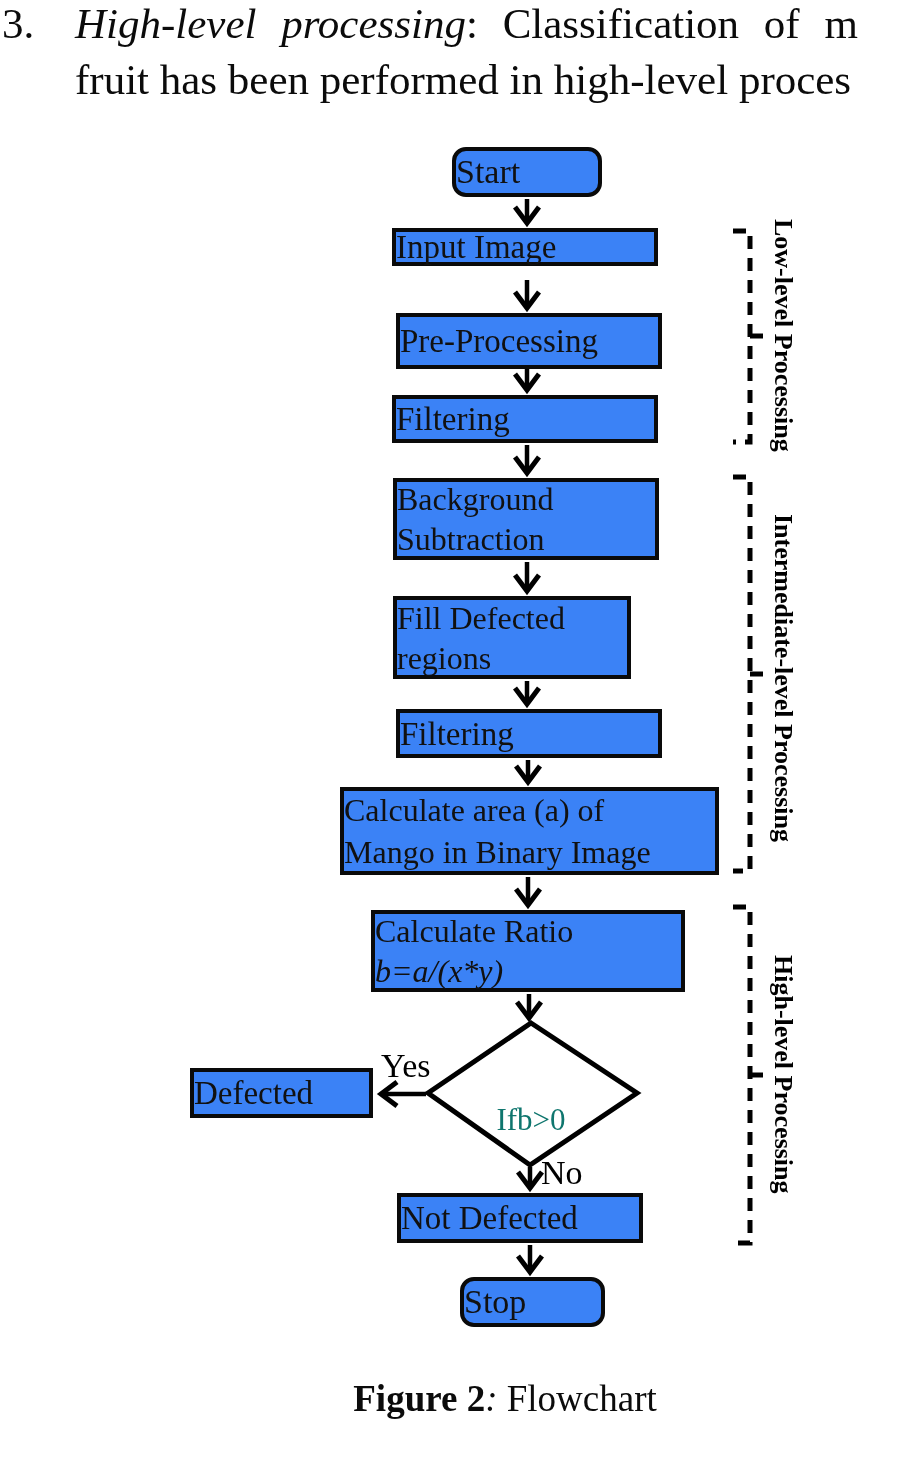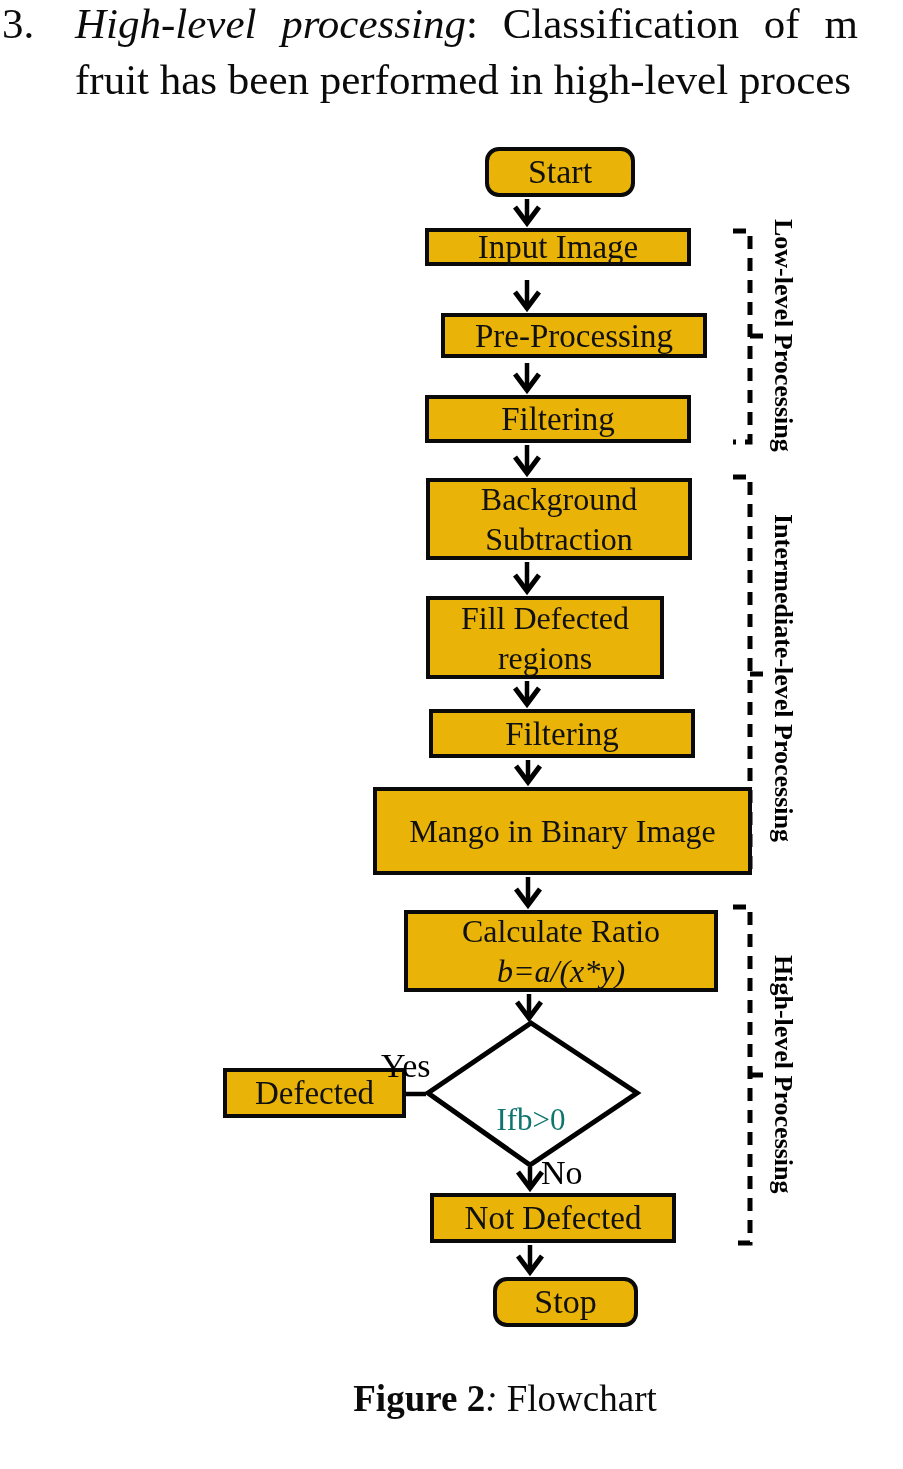--- a/index.html
+++ b/index.html
@@ -14,30 +14,30 @@
     font-size:43px;line-height:56px;color:#0b0b0b;
   }
   .heading .h-line1{position:relative;padding-left:75px;word-spacing:14px;white-space:nowrap;}
   .heading .h-num{position:absolute;left:2px;top:0;word-spacing:0;}
   .heading .h-line2{padding-left:75px;white-space:nowrap;}
   .it{font-style:italic;}
   
   svg.wires{position:absolute;left:0;top:0;width:903px;height:1469px;}
   
   .node{
-    position:absolute;box-sizing:border-box;background:#eab308;
+    position:absolute;box-sizing:border-box;background:#3b82f6;
     border:4px solid #0a0a0a;display:flex;flex-direction:column;
-    justify-content:center;align-items:center;text-align:center;
-    font-size:32px;line-height:40px;color:#111;margin-left:33px;
+    justify-content:center;align-items:flex-start;text-align:center;
+    font-size:32px;line-height:40px;color:#111;
   }
   .node span{display:block;}
   .terminator{border-radius:14px;}
   .n-start{left:452px;top:147px;width:150px;height:50px;font-size:34px;}
   .n-input{left:392px;top:228px;width:266px;height:38px;font-size:33px;}
-  .n-pre{left:408px;top:313px;width:266px;height:45px;font-size:33px;}
+  .n-pre{left:396px;top:313px;width:266px;height:56px;font-size:33px;}
   .n-filt1{left:392px;top:395px;width:266px;height:48px;font-size:33px;}
   .n-bg{left:393px;top:478px;width:266px;height:82px;}
   .n-fill{left:393px;top:596px;width:238px;height:83px;}
   .n-filt2{left:396px;top:709px;width:266px;height:49px;font-size:33px;}
   .n-area{left:340px;top:787px;width:379px;height:88px;line-height:42px;}
   .n-ratio{left:371px;top:910px;width:314px;height:82px;}
   .n-defected{left:190px;top:1068px;width:183px;height:50px;font-size:33px;}
   .n-notdef{left:397px;top:1193px;width:246px;height:50px;font-size:33px;}
   .n-stop{left:460px;top:1277px;width:145px;height:50px;font-size:34px;}
   
@@ -141,20 +141,21 @@
   <div class="node n-fill">
     <span>Fill Defected</span>
     <span>regions</span>
   </div>
 
   <div class="node n-filt2">
     <span>Filtering</span>
   </div>
 
   <div class="node n-area">
+    <span>Calculate area (a) of</span>
     <span>Mango in Binary Image</span>
   </div>
 
   <div class="node n-ratio">
     <span>Calculate Ratio</span>
     <span class="it">b=a/(x*y)</span>
   </div>
 
   <div class="n-decision">
     <span>If</span>

